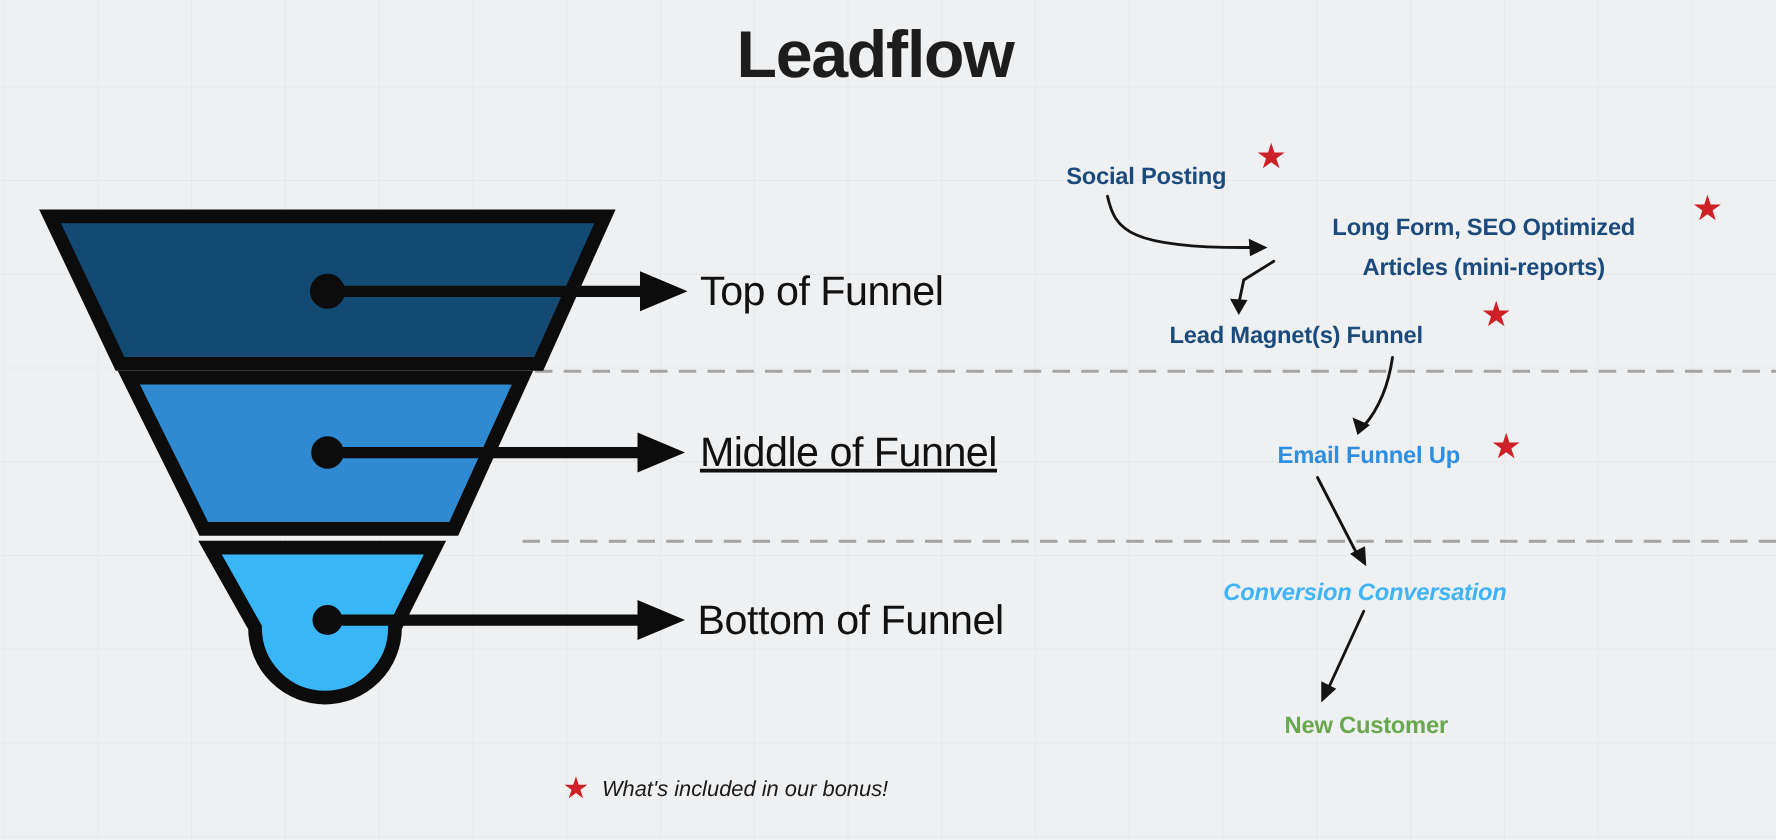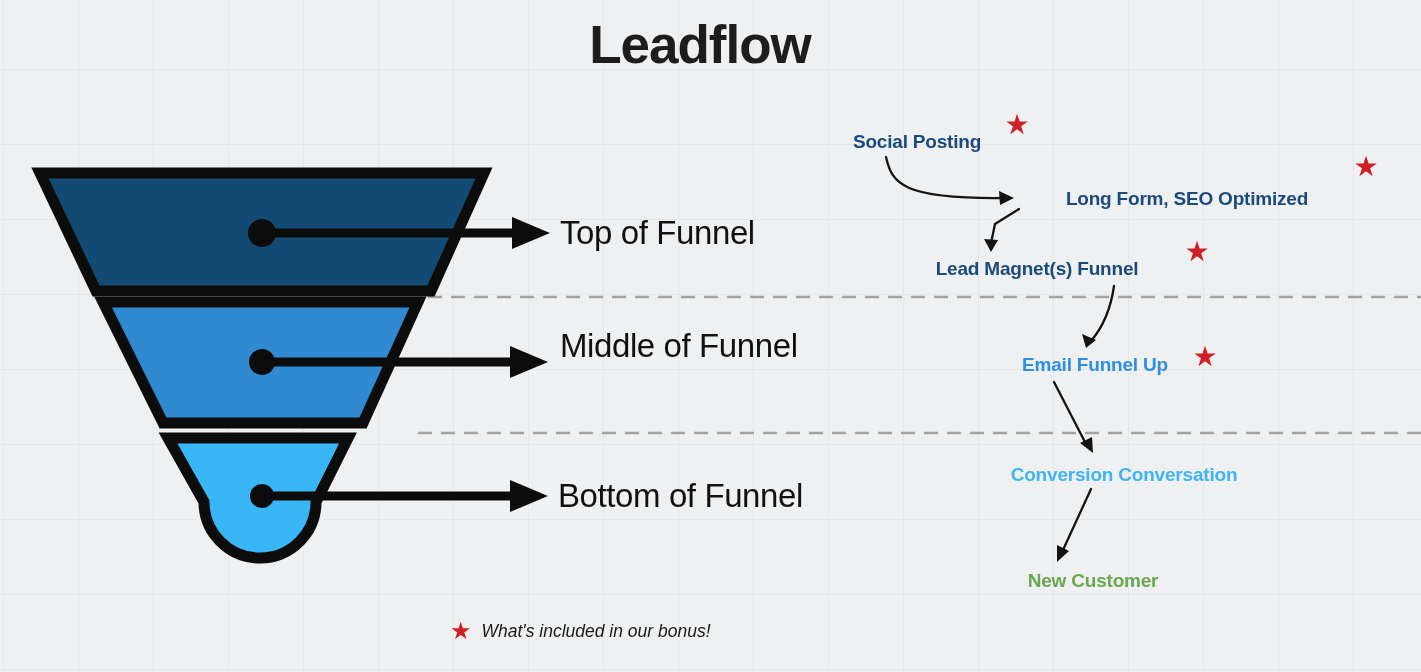--- a/index.html
+++ b/index.html
@@ -23,34 +23,34 @@
   .title{
     left:700px;top:44px;
     font-size:53px;font-weight:700;color:#1d1d1d;letter-spacing:-1px;
   }
   .svg-layer{position:absolute;left:0;top:0;}
 
   .stage-label{
     font-size:33px;font-weight:500;color:#111;letter-spacing:-0.4px;
   }
   .lbl-top{left:560px;top:233px;}
-  .lbl-middle{left:560px;top:346px;}
+  .lbl-middle{left:560px;top:362px;text-decoration:underline;}
   .lbl-bottom{left:558px;top:496px;}
 
   .flow-label{font-size:19px;font-weight:600;letter-spacing:-0.2px;}
   .navy{color:#1b4a7d;}
   .blue{color:#2e8ee0;}
   .sky{color:#41b4f5;}
   .green{color:#6aa850;}
 
   .social{left:917px;top:142px;}
   .longform{left:1187px;top:199px;text-align:center;line-height:32px;white-space:nowrap;}
   .leadmagnet{left:1037px;top:269px;}
   .email{left:1095px;top:365px;}
-  .conversion{left:1124px;top:475px;}
+  .conversion{left:1092px;top:475px;font-style:italic;}
   .newcustomer{left:1093px;top:581px;}
 
   .star{color:#ce2127;font-size:28px;line-height:1;}
   .star-social{left:1017px;top:125px;}
   .star-longform{left:1366px;top:167px;}
   .star-leadmagnet{left:1197px;top:252px;}
   .star-email{left:1205px;top:357px;}
 
   .legend{
     left:450px;top:631px;display:flex;align-items:center;gap:10px;
@@ -108,20 +108,21 @@
 
   <div class="abs vcenter stage-label lbl-top">Top of Funnel</div>
   <div class="abs vcenter stage-label lbl-middle">Middle of Funnel</div>
   <div class="abs vcenter stage-label lbl-bottom">Bottom of Funnel</div>
 
   <div class="abs center flow-label navy social">Social Posting</div>
   <div class="abs center star star-social">★</div>
 
   <div class="abs center flow-label navy longform">
     <div>Long Form, SEO Optimized</div>
+    <div>Articles (mini-reports)</div>
   </div>
   <div class="abs center star star-longform">★</div>
 
   <div class="abs center flow-label navy leadmagnet">Lead Magnet(s) Funnel</div>
   <div class="abs center star star-leadmagnet">★</div>
 
   <div class="abs center flow-label blue email">Email Funnel Up</div>
   <div class="abs center star star-email">★</div>
 
   <div class="abs center flow-label sky conversion">Conversion Conversation</div>

